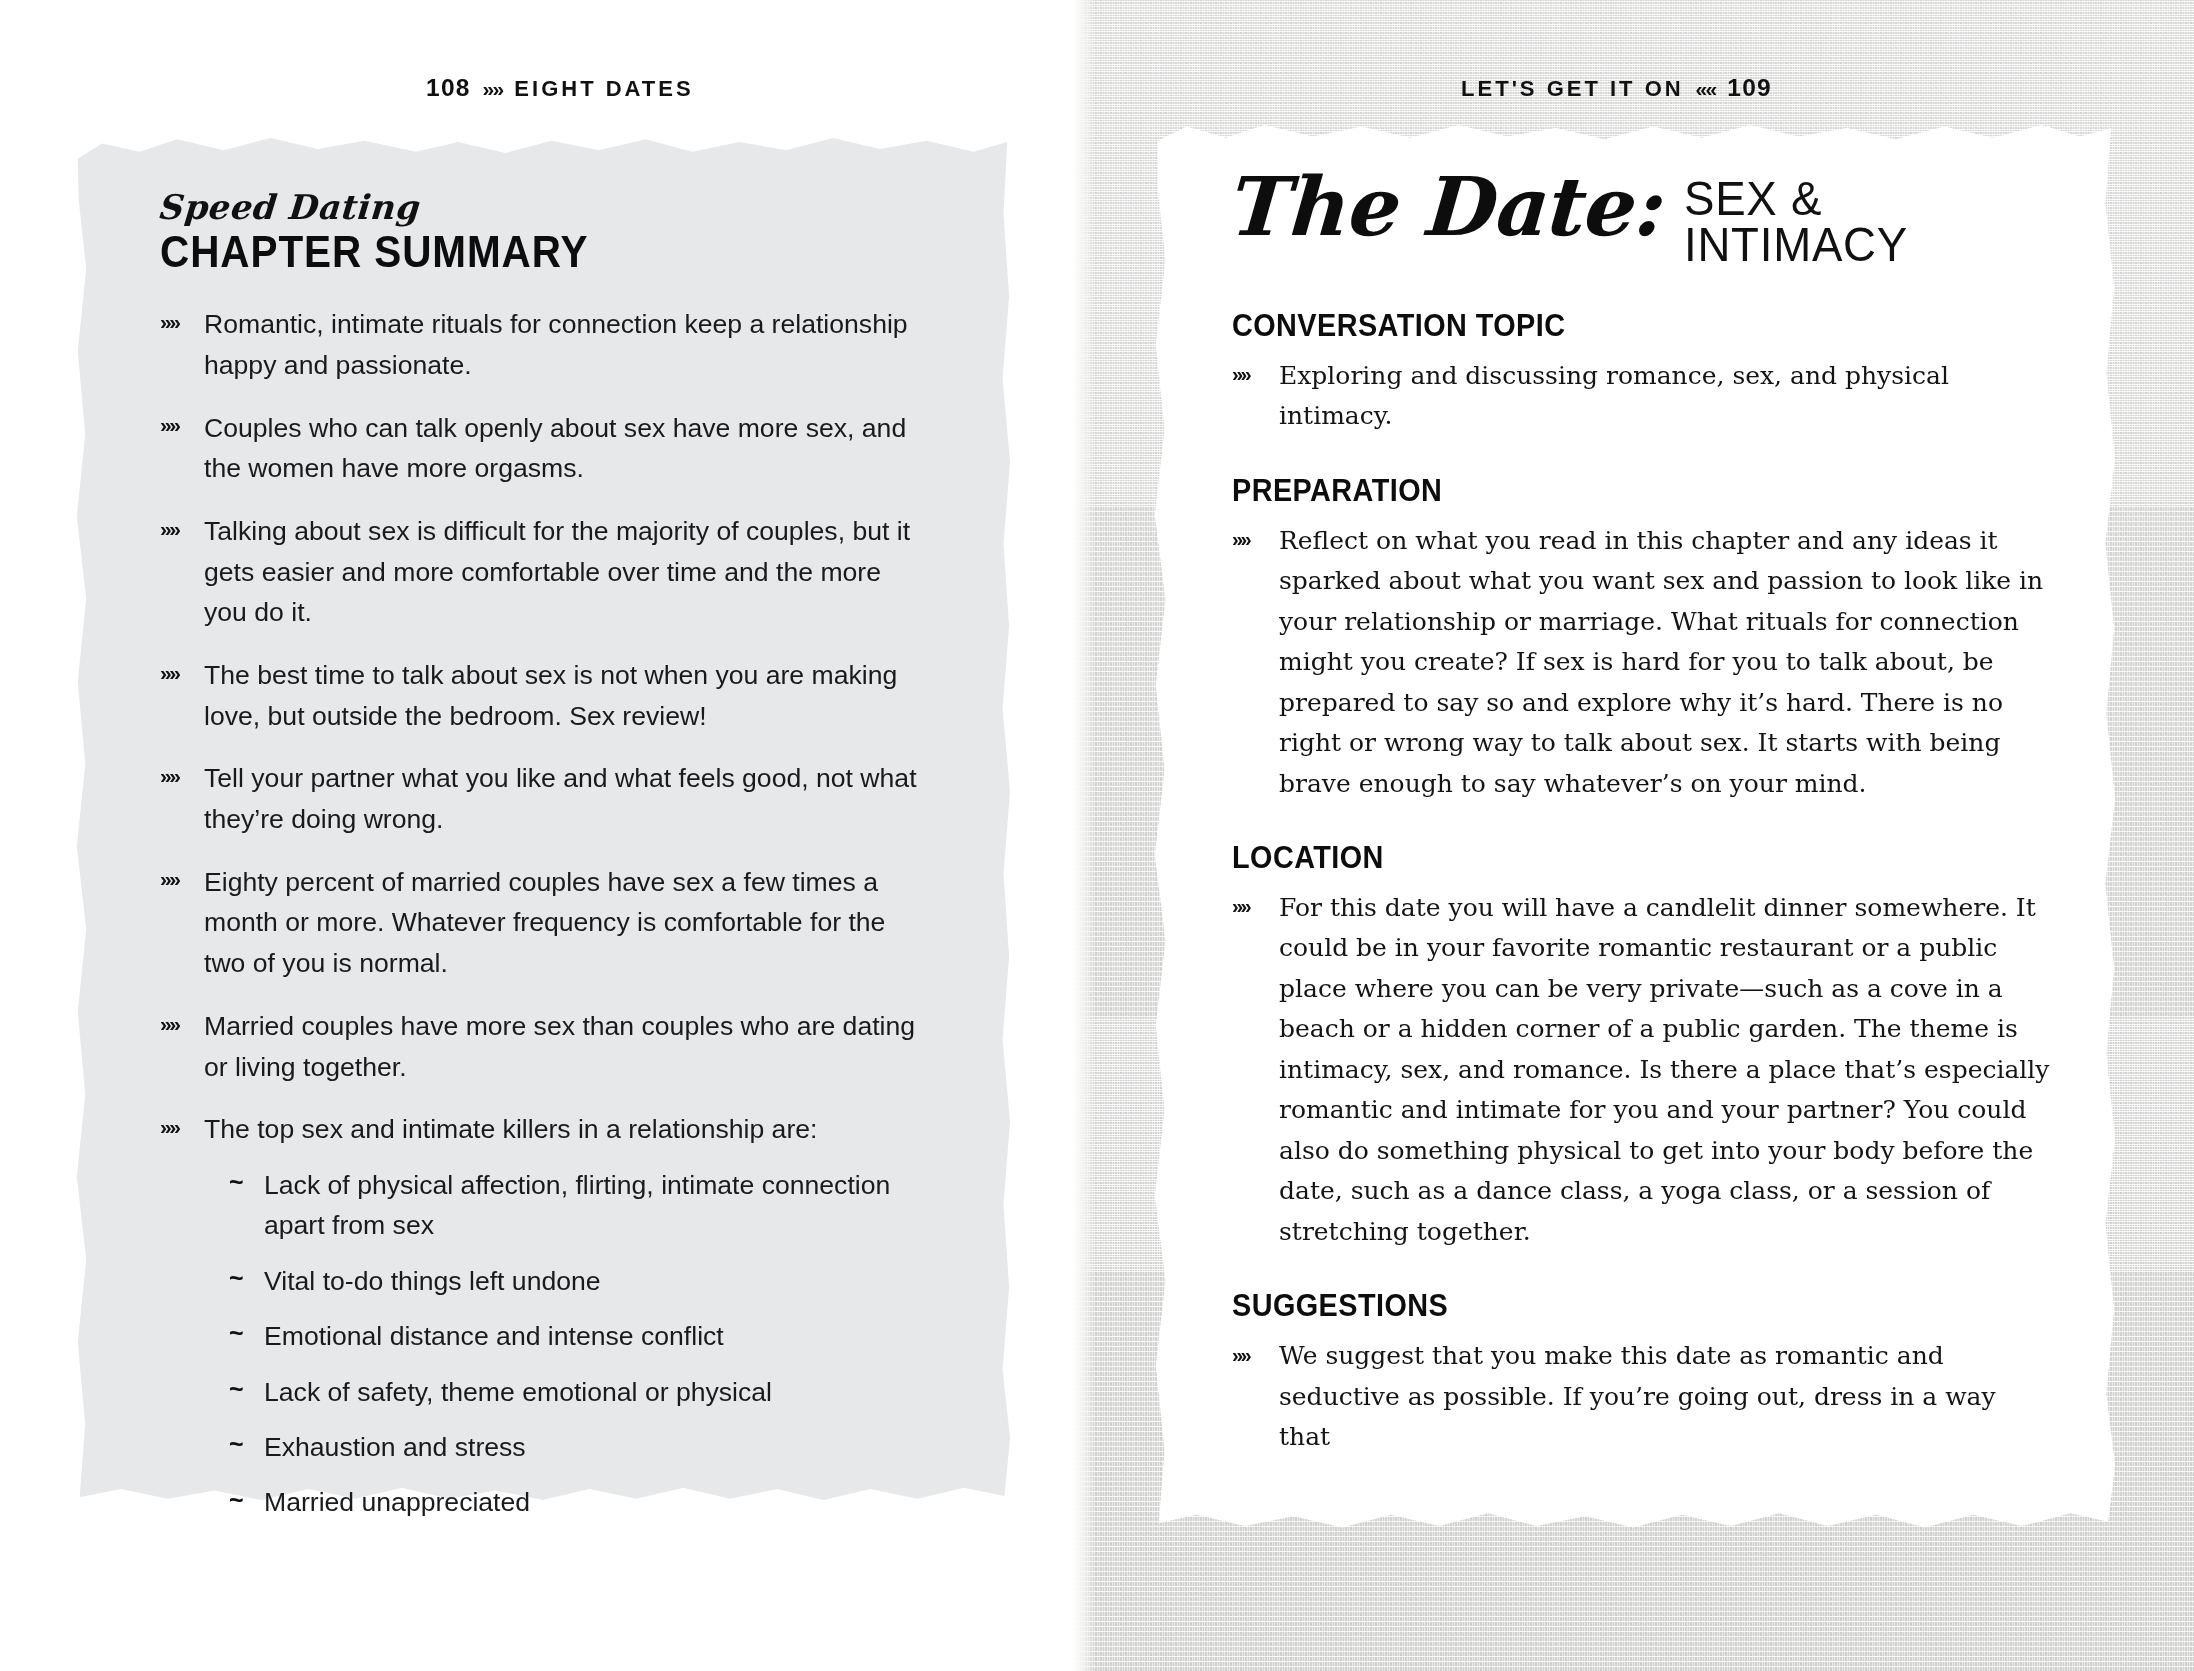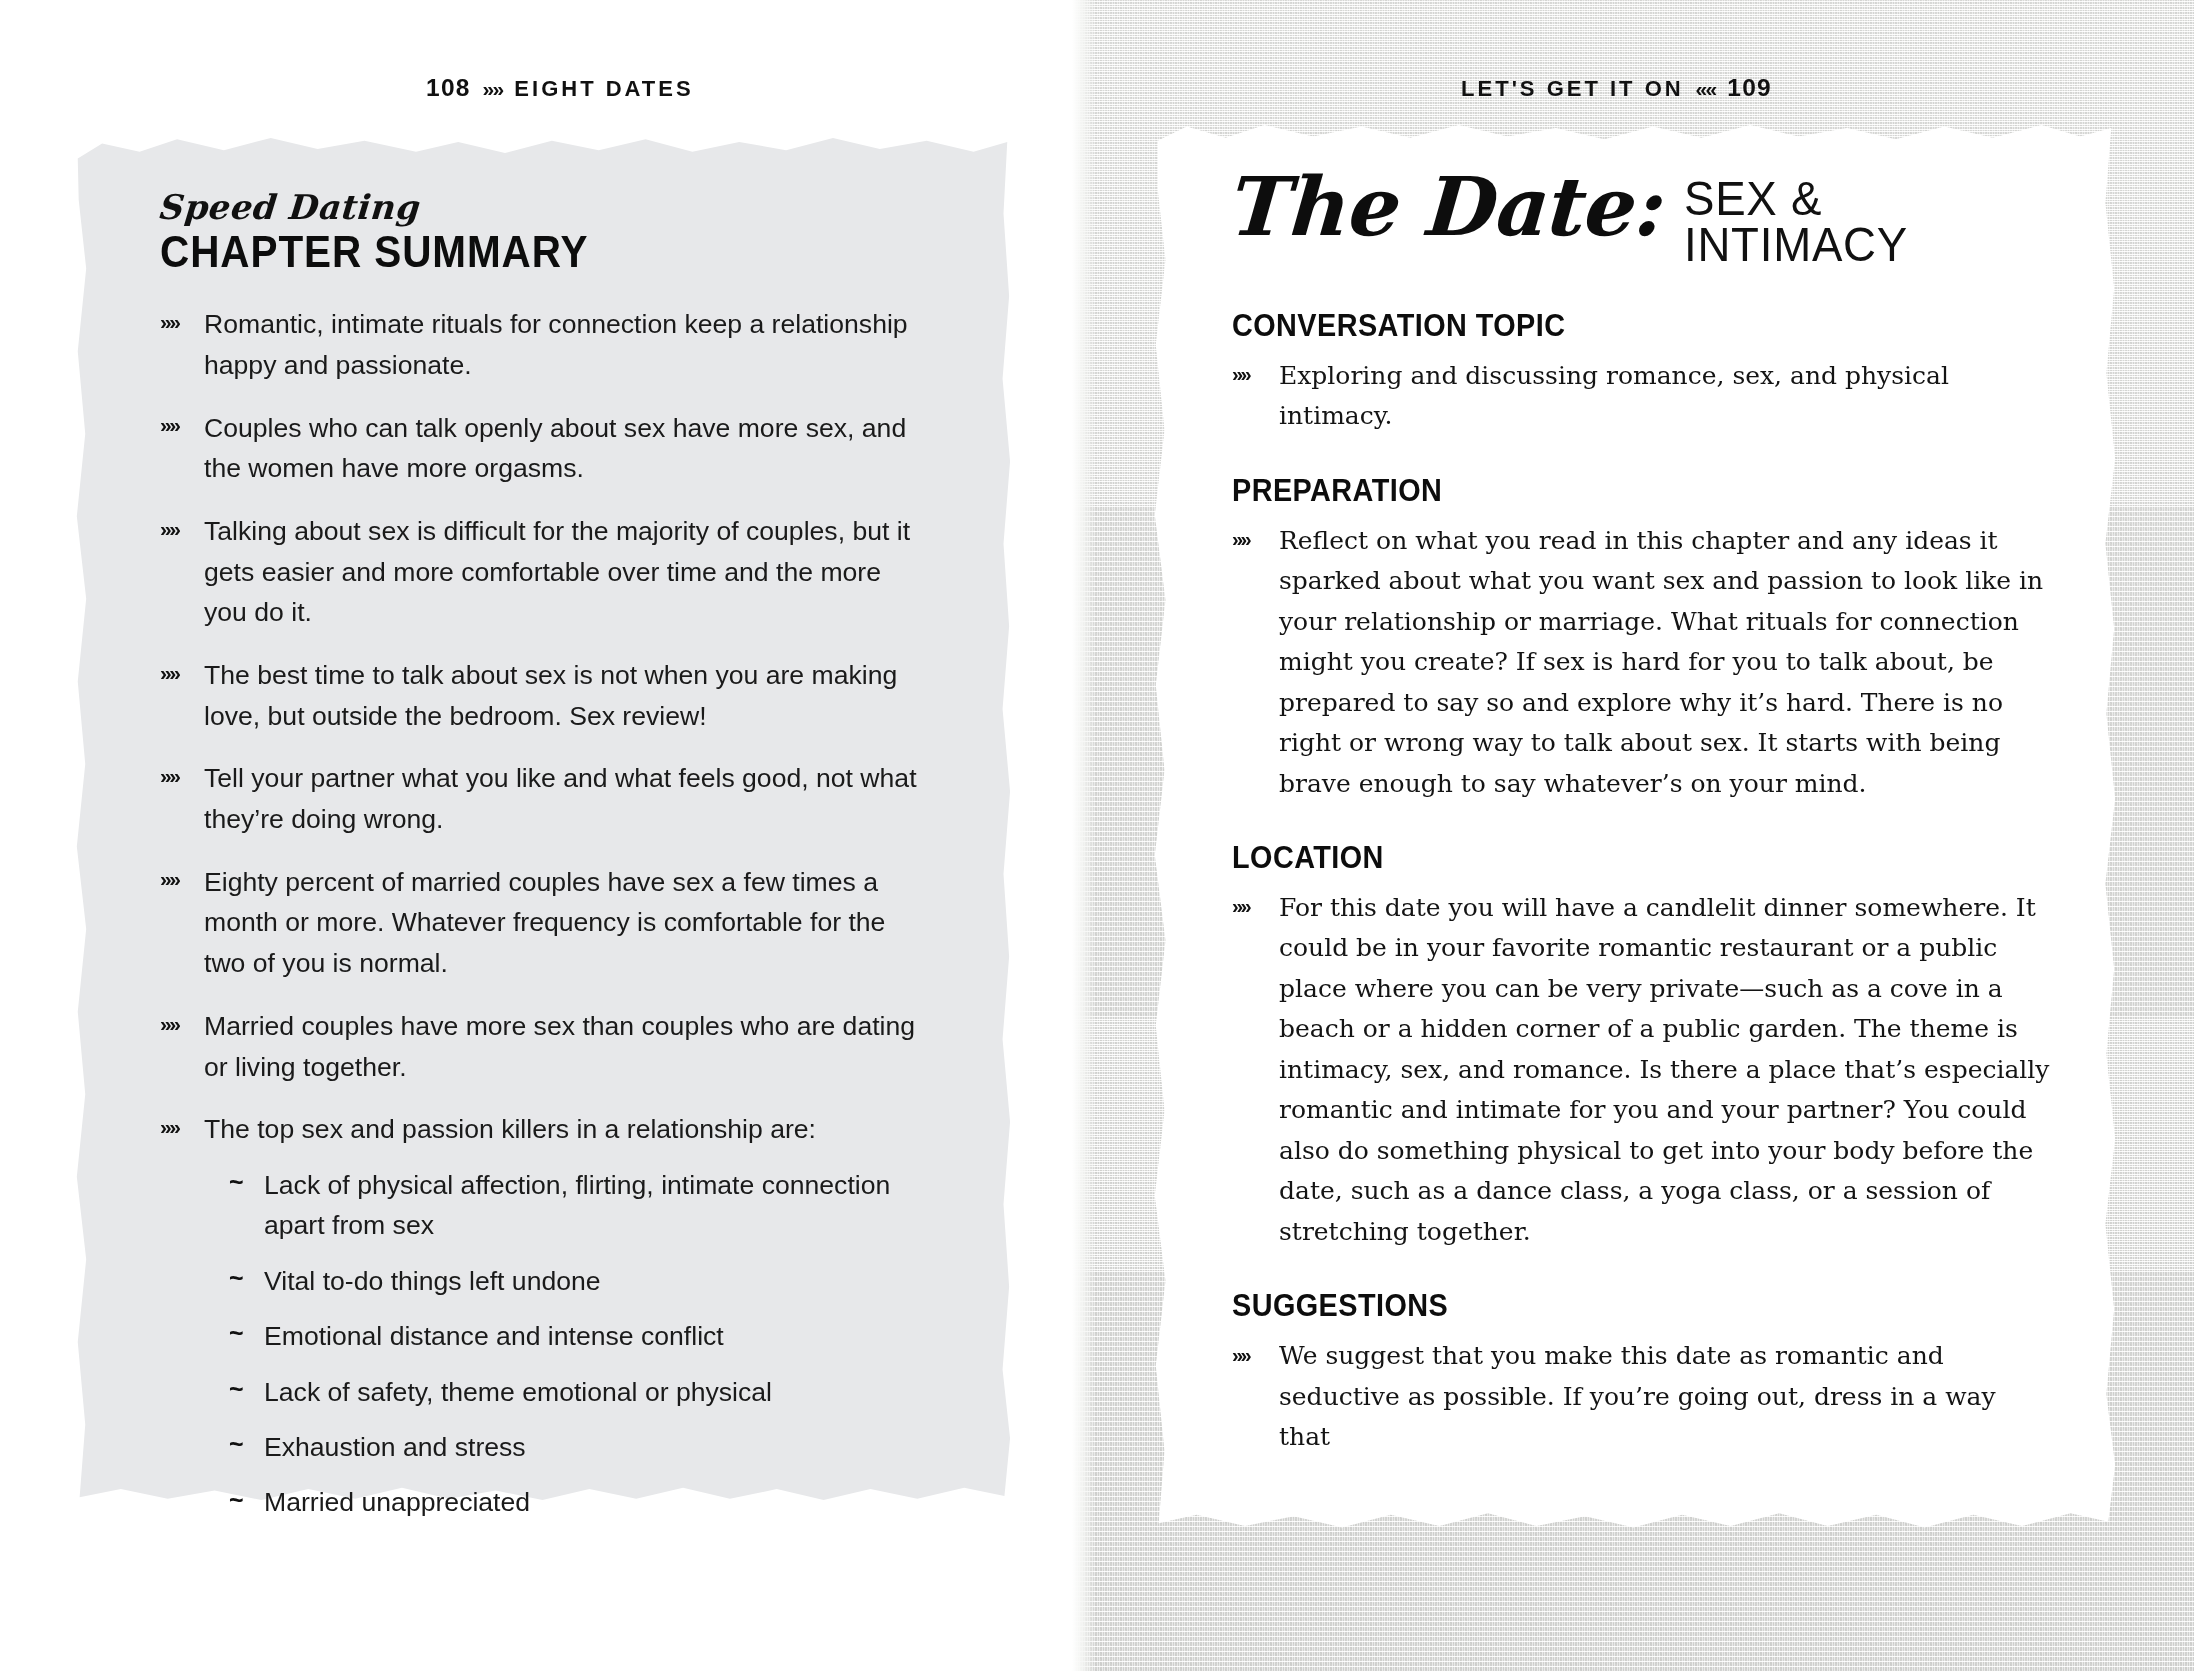--- a/index.html
+++ b/index.html
@@ -364,21 +364,21 @@
         <li>
           <span class="marker">»»</span>
           <span>Eighty percent of married couples have sex a few times a month or more. Whatever frequency is comfortable for the two of you is normal.</span>
         </li>
         <li>
           <span class="marker">»»</span>
           <span>Married couples have more sex than couples who are dating or living together.</span>
         </li>
         <li>
           <span class="marker">»»</span>
-          <span>The top sex and passion killers in a relationship are:</span>
+          <span>The top sex and intimate killers in a relationship are:</span>
 
           <ul class="subbullets">
             <li>
               <span class="marker">~</span>
               <span>Lack of physical affection, flirting, intimate connection apart from sex</span>
             </li>
             <li>
               <span class="marker">~</span>
               <span>Vital to-do things left undone</span>
             </li>

